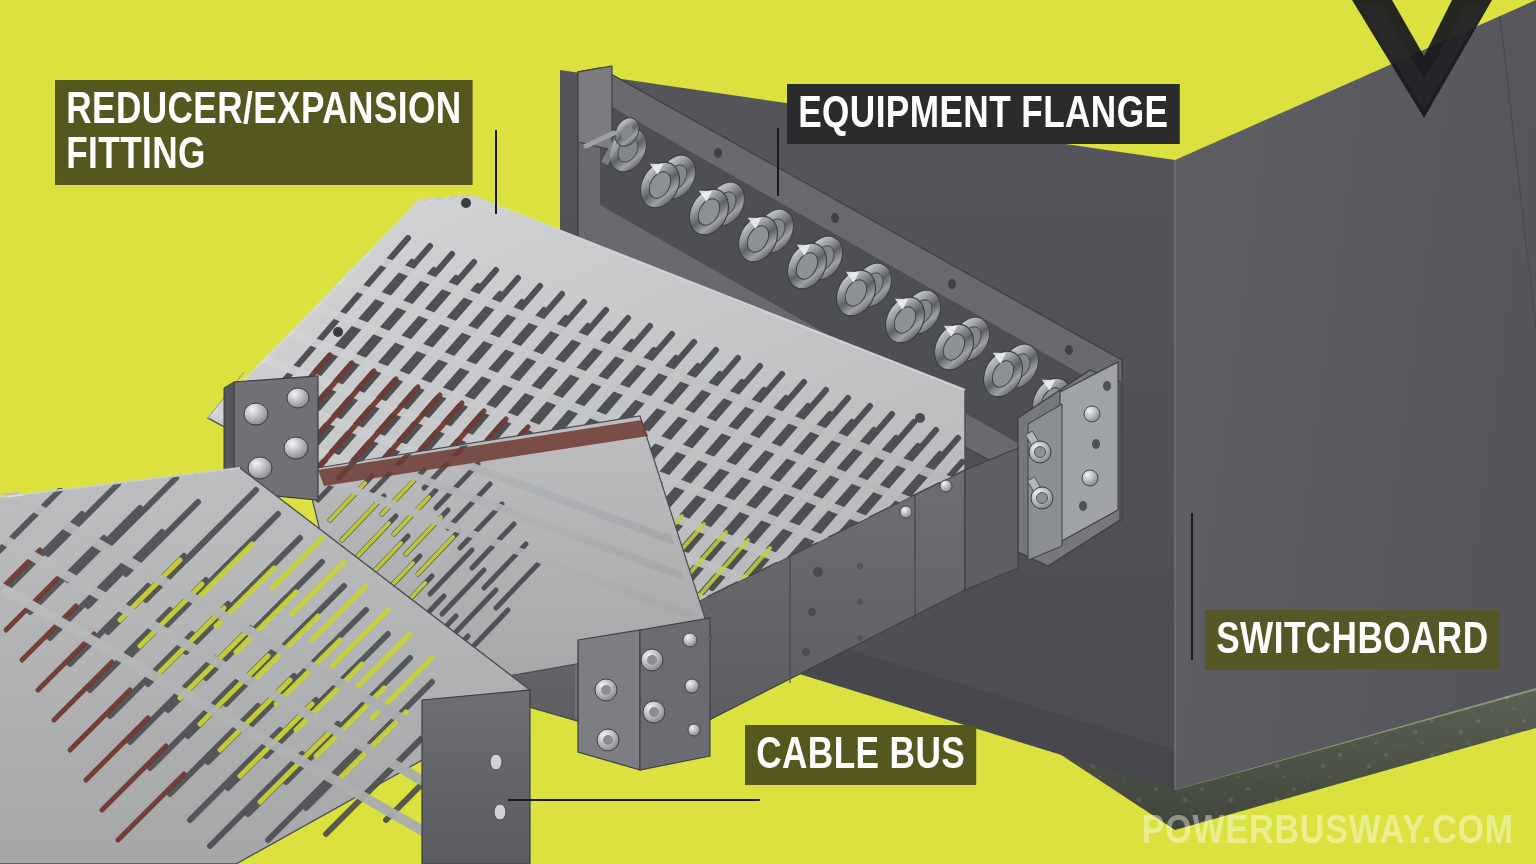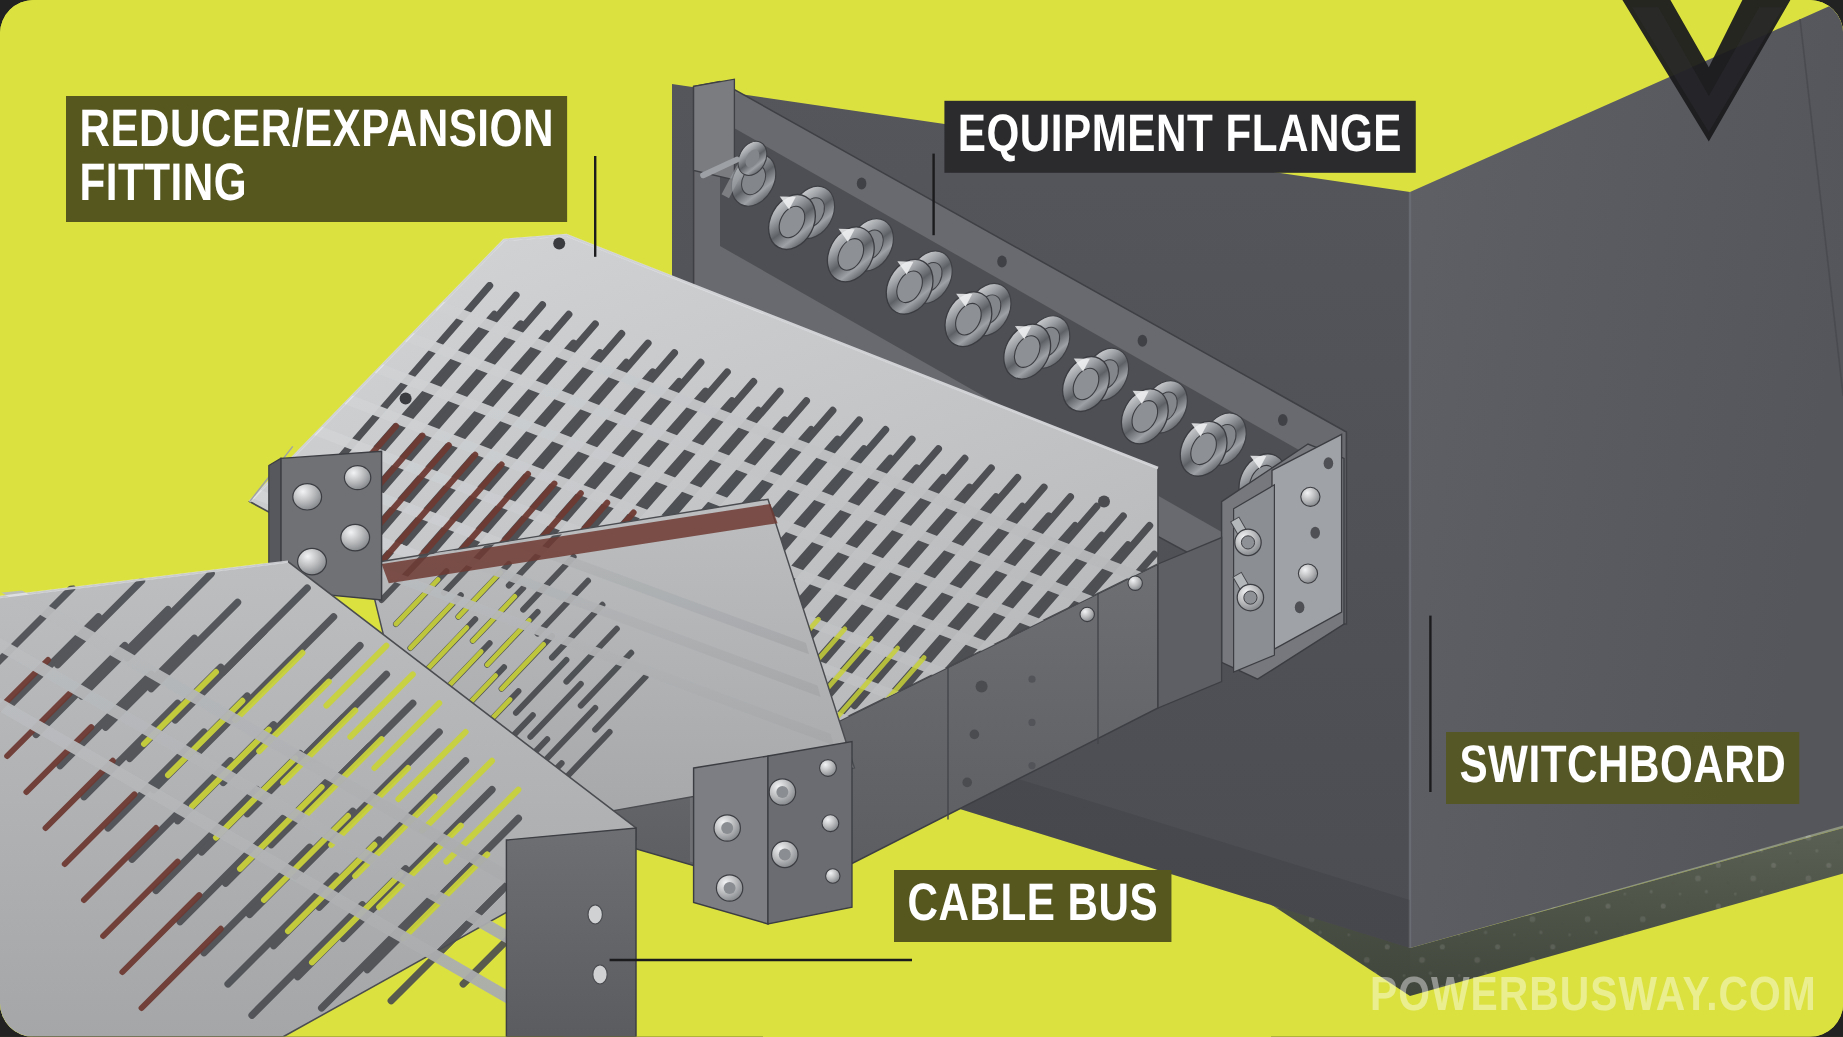--- a/index.html
+++ b/index.html
@@ -3,21 +3,20 @@
 <meta charset="utf-8">
 <title>Cable Bus Installation Diagram</title>
 <style>
   html,body{margin:0;padding:0;background:#222;}
   .stage{
     position:relative;
     width:1536px;height:864px;
     overflow:hidden;
     background:#dbe23f;
     font-family:"Liberation Sans","DejaVu Sans",sans-serif;
-    border-radius:28px;
   }
   .layer{position:absolute;top:0;left:0;width:1536px;height:864px;}
   svg.layer{display:block;}
 
   
   .callout{
     position:absolute;
     display:inline-block;
     padding:6px 14px 9px 14px;
     color:#ffffff;

